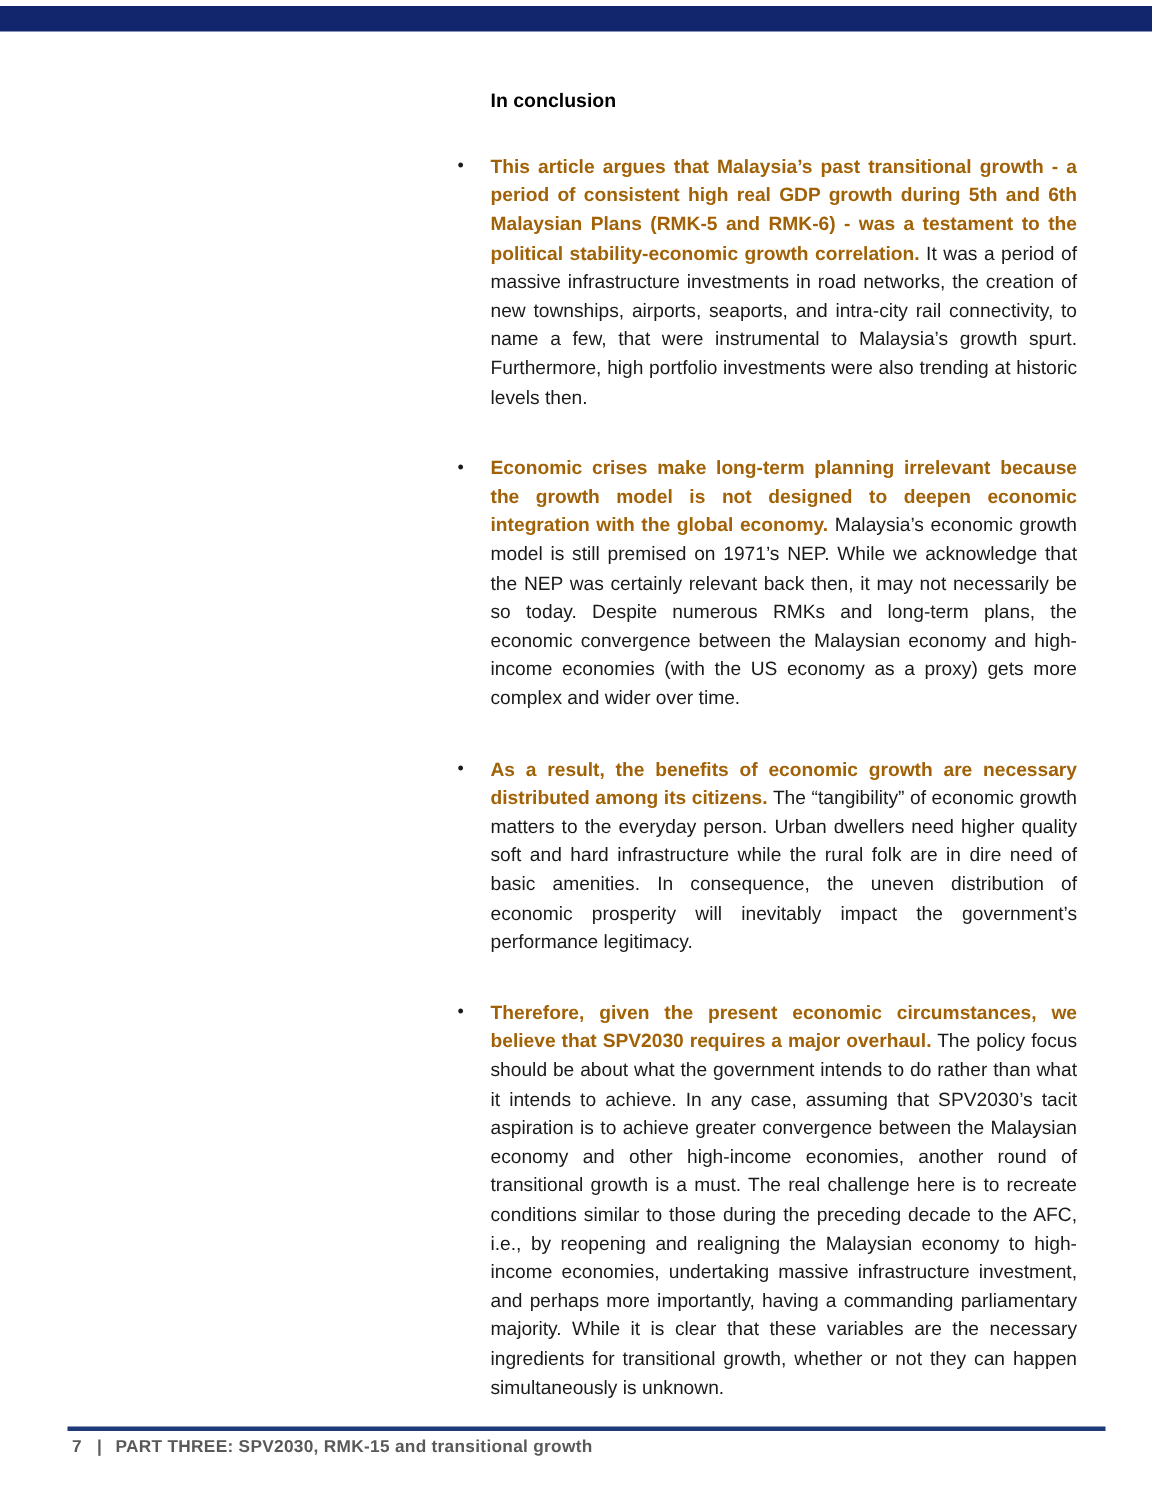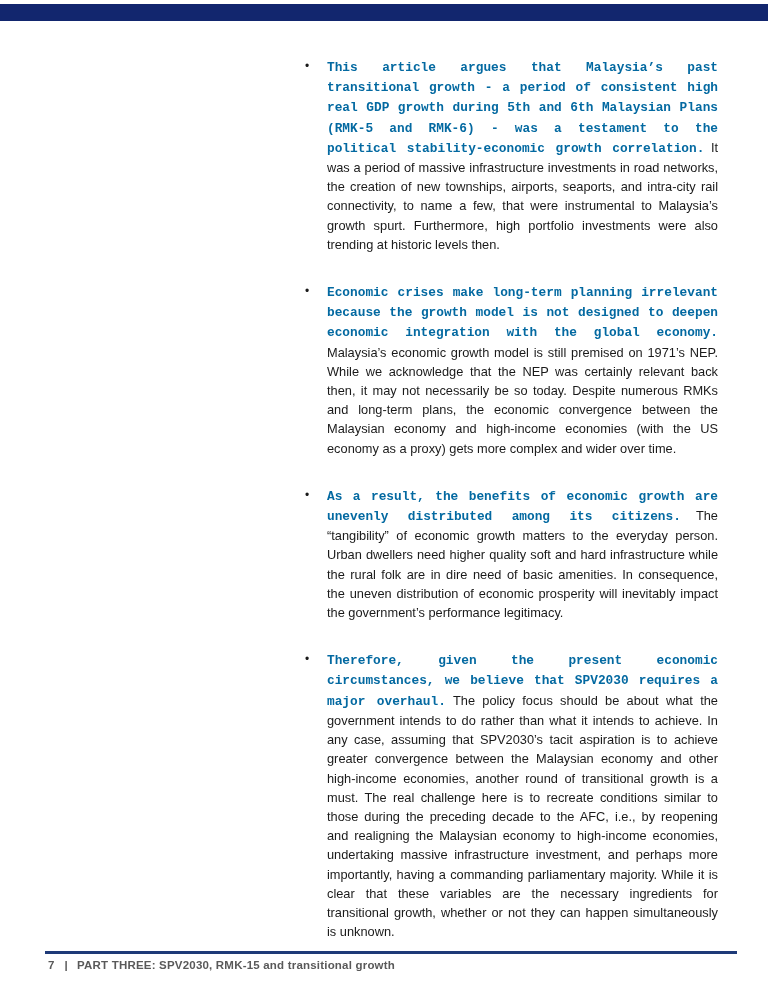--- a/index.html
+++ b/index.html
@@ -37,61 +37,62 @@
   .bullet-item:last-child { margin-bottom:0; }
   .bullet-marker {
     flex:0 0 22px;
     width:22px;
     font-size:12px;
   }
   .bullet-text {
     flex:1;
     text-align:justify;
   }
-  .lead { font-weight:bold; color:#0369a1;font-family:Liberation Mono, monospace; }
+  .lead { font-weight:bold; color:#a16207; }
   .footer-rule {
     position:absolute; left:45px; top:951px;
     width:692px; height:3px;
     background:#1e3a78;
   }
   .footer {
     position:absolute; left:48px; top:959px;
     display:flex; align-items:baseline;
     font-size:11.5px; font-weight:bold;
     color:#595959;
     letter-spacing:0.2px;
   }
   .footer .sep { margin:0 9px 0 10px; }
 </style>
 </head>
 <body>
 
 <div class="topbar"></div>
 
 <div class="content">
+  <div class="heading">In conclusion</div>
 
   <ul class="bullet-list">
     <li class="bullet-item">
       <span class="bullet-marker">•</span>
       <span class="bullet-text">
         <span class="lead">This article argues that Malaysia’s past transitional growth - a period of consistent high real GDP growth during 5th and 6th Malaysian Plans (RMK-5 and RMK-6) - was a testament to the political stability-economic growth correlation.</span>
         <span>It was a period of massive infrastructure investments in road networks, the creation of new townships, airports, seaports, and intra-city rail connectivity, to name a few, that were instrumental to Malaysia’s growth spurt. Furthermore, high portfolio investments were also trending at historic levels then.</span>
       </span>
     </li>
     <li class="bullet-item">
       <span class="bullet-marker">•</span>
       <span class="bullet-text">
         <span class="lead">Economic crises make long-term planning irrelevant because the growth model is not designed to deepen economic integration with the global economy.</span>
         <span>Malaysia’s economic growth model is still premised on 1971’s NEP. While we acknowledge that the NEP was certainly relevant back then, it may not necessarily be so today. Despite numerous RMKs and long-term plans, the economic convergence between the Malaysian economy and high-income economies (with the US economy as a proxy) gets more complex and wider over time.</span>
       </span>
     </li>
     <li class="bullet-item">
       <span class="bullet-marker">•</span>
       <span class="bullet-text">
-        <span class="lead">As a result, the benefits of economic growth are unevenly distributed among its citizens.</span>
+        <span class="lead">As a result, the benefits of economic growth are necessary distributed among its citizens.</span>
         <span>The “tangibility” of economic growth matters to the everyday person. Urban dwellers need higher quality soft and hard infrastructure while the rural folk are in dire need of basic amenities. In consequence, the uneven distribution of economic prosperity will inevitably impact the government’s performance legitimacy.</span>
       </span>
     </li>
     <li class="bullet-item">
       <span class="bullet-marker">•</span>
       <span class="bullet-text">
         <span class="lead">Therefore, given the present economic circumstances, we believe that SPV2030 requires a major overhaul.</span>
         <span>The policy focus should be about what the government intends to do rather than what it intends to achieve. In any case, assuming that SPV2030’s tacit aspiration is to achieve greater convergence between the Malaysian economy and other high-income economies, another round of transitional growth is a must. The real challenge here is to recreate conditions similar to those during the preceding decade to the AFC, i.e., by reopening and realigning the Malaysian economy to high-income economies, undertaking massive infrastructure investment, and perhaps more importantly, having a commanding parliamentary majority. While it is clear that these variables are the necessary ingredients for transitional growth, whether or not they can happen simultaneously is unknown.</span>
       </span>
     </li>

